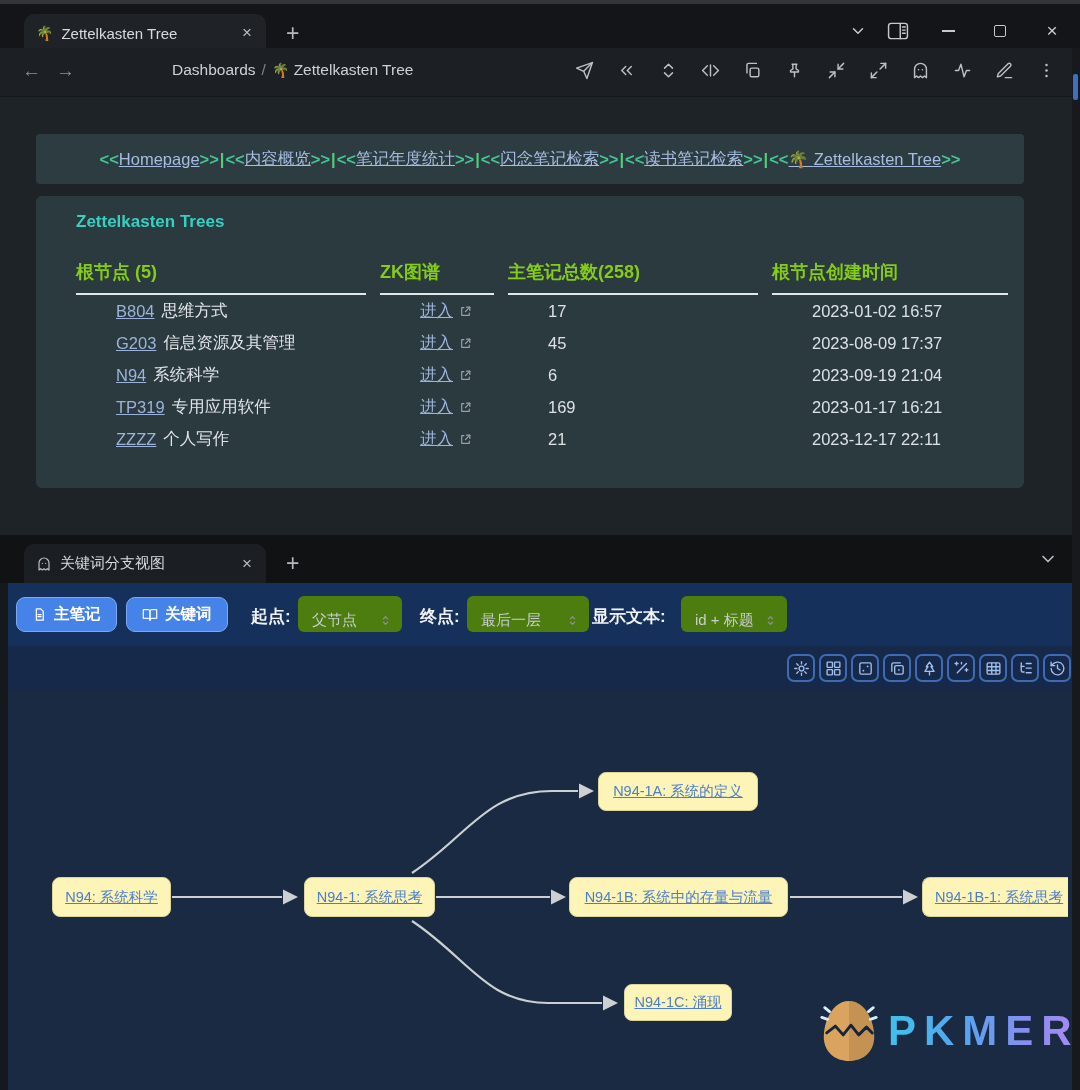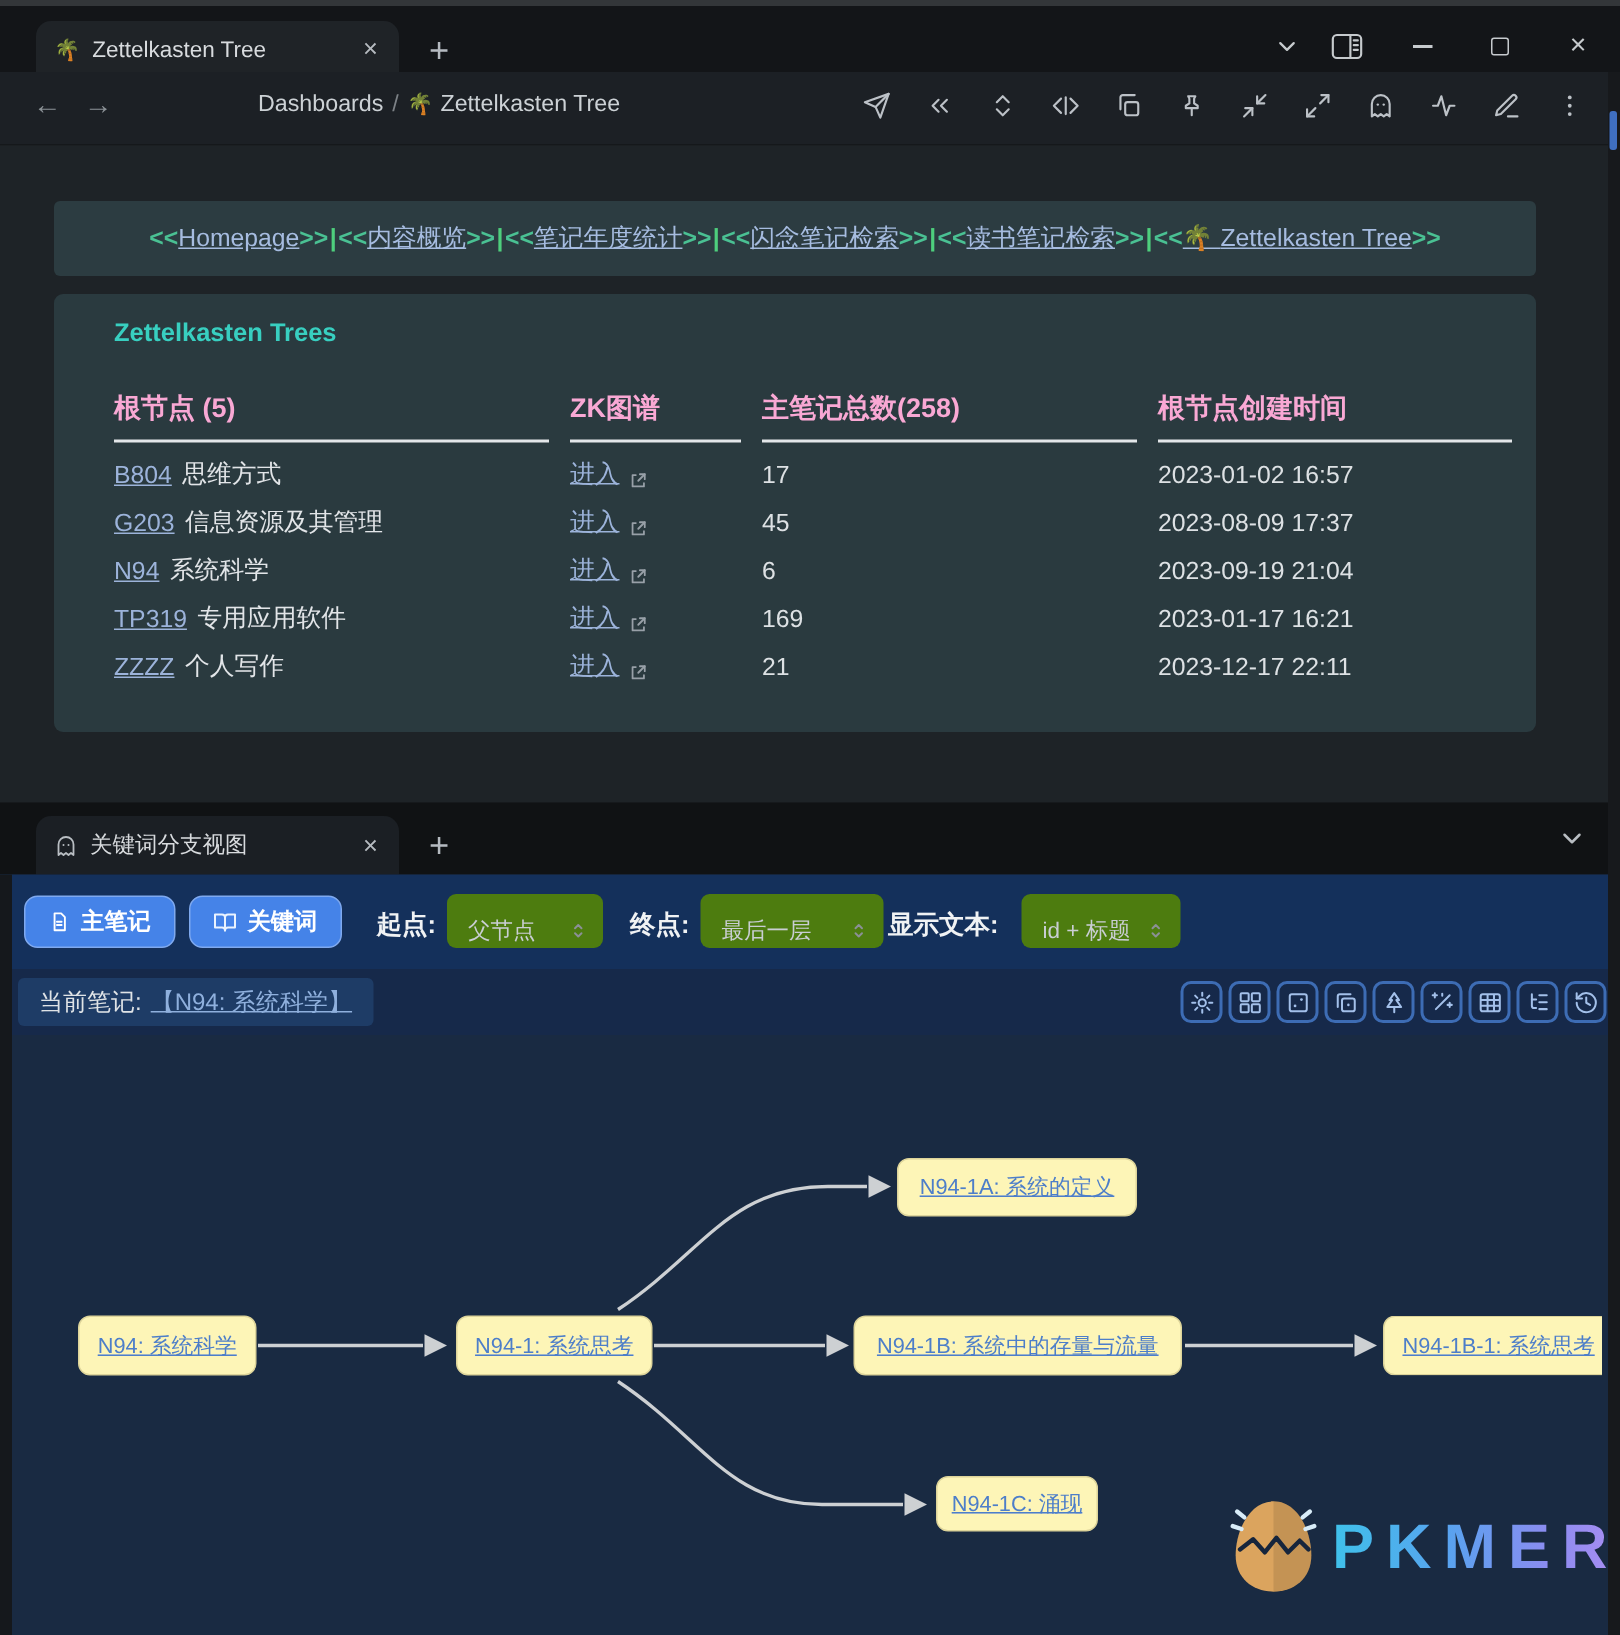--- a/index.html
+++ b/index.html
@@ -41,22 +41,22 @@
   .navlinks {
     left:36px; top:37px; width:988px; height:50px; background:#2c3c41; border-radius:4px;
     display:flex; align-items:center; justify-content:center; font-size:16.5px; white-space:nowrap;
   }
   .bracket { color:#4ac193; font-weight:bold; }
   .pipe { color:#4ecf7d; font-weight:bold; padding:0 1px; }
   .navlink { color:#a6bce0; text-decoration:underline; cursor:pointer; }
   .card { left:36px; top:99px; width:988px; height:292px; background:#2a3a3f; border-radius:6px; }
   .card-title { left:40px; top:16px; font-size:17px; font-weight:bold; color:#38cfc0; }
   .ztable { left:40px; top:56px; width:912px; display:grid; grid-template-columns:290px 114px 250px 236px; column-gap:14px; }
-  .ztable .th { font-size:18px; font-weight:bold; color:#f9a8d4; padding:8px 0 9px 0; border-bottom:2px solid #e3e6e9; white-space:nowrap; }
-  .ztable .td { font-size:16.5px; color:#dde1e4; height:32px; display:flex; align-items:flex-end; white-space:nowrap; }
+  .ztable .th { font-size:18px; font-weight:bold; color:#84cc16; padding:8px 0 9px 0; border-bottom:2px solid #e3e6e9; white-space:nowrap; }
+  .ztable .td { font-size:16.5px; color:#dde1e4; height:32px; display:flex; align-items:center; white-space:nowrap;margin-left:40px; }
   a.cell-link { color:#9cb3da; text-decoration:underline; cursor:pointer; }
   .row-name { margin-left:7px; color:#e2e5e8; }
   .ext-icon { margin-left:6px; color:#98a0a8; }
 
   
   .tabbar2 { left:0; top:535px; width:1080px; height:48px; background:#101214; }
   .tab2 { left:24px; top:9px; width:242px; height:39px; background:#1b1f24; }
   .ghost-ic { color:#b9bec3; }
   .collapse-ic { color:#b9bec3; }
 
@@ -437,24 +437,20 @@
       <span class="chev">
           <svg width="13" height="13" viewBox="0 0 24 24" fill="none" stroke="currentColor" stroke-width="2.4" stroke-linecap="round" stroke-linejoin="round">
             <path d="m8 9 4-4 4 4"></path>
             <path d="m8 15 4 4 4-4"></path>
           </svg>
         </span>
     </div>
   </div>
 
   <div class="abs noterow">
-    <div class="abs note-chip">
-      <span>当前笔记:</span>
-      <a>【N94: 系统科学】</a>
-    </div>
     <div class="abs gbtns" style="left:787px; top:8px;">
       <div class="gbtn">
           <svg width="17" height="17" viewBox="0 0 24 24" fill="none" stroke="currentColor" stroke-width="1.9" stroke-linecap="round">
             <circle cx="12" cy="12" r="3.4"></circle>
             <path d="M12 2.5v3M12 18.5v3M2.5 12h3M18.5 12h3M5.3 5.3l2.1 2.1M16.6 16.6l2.1 2.1M18.7 5.3l-2.1 2.1M7.4 16.6l-2.1 2.1"></path>
           </svg>
         </div>
       <div class="gbtn">
           <svg width="17" height="17" viewBox="0 0 24 24" fill="none" stroke="currentColor" stroke-width="1.9">
             <rect x="3" y="3" width="7.5" height="7.5" rx="1"></rect>

